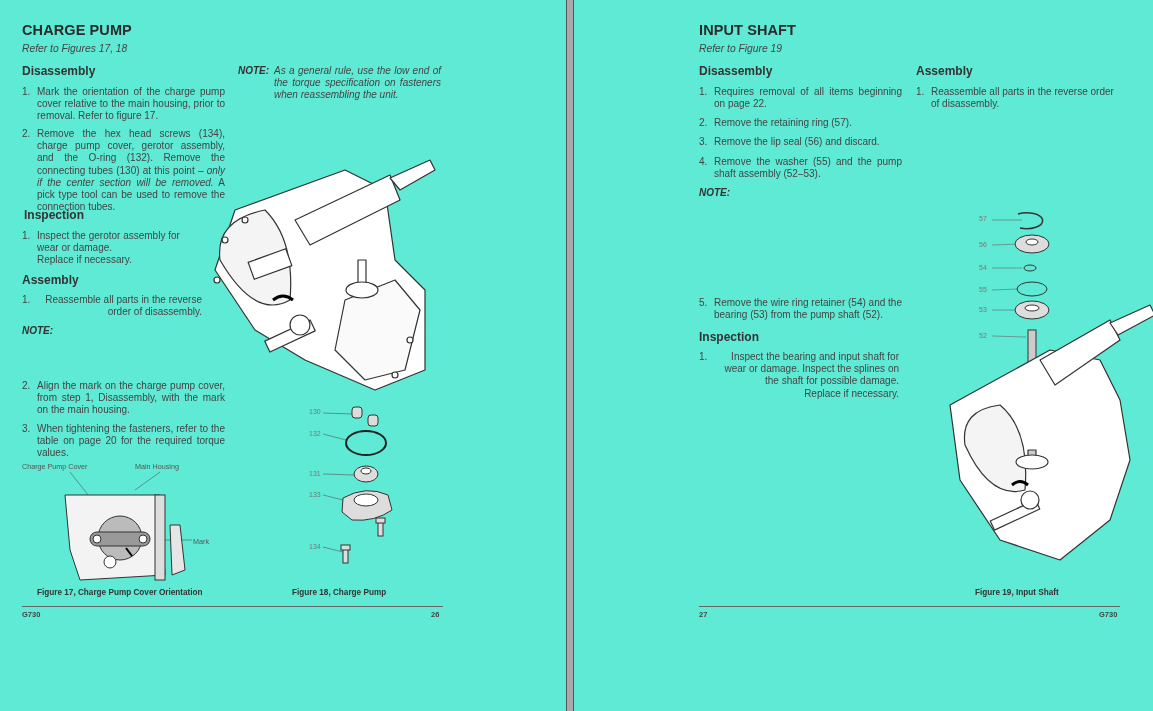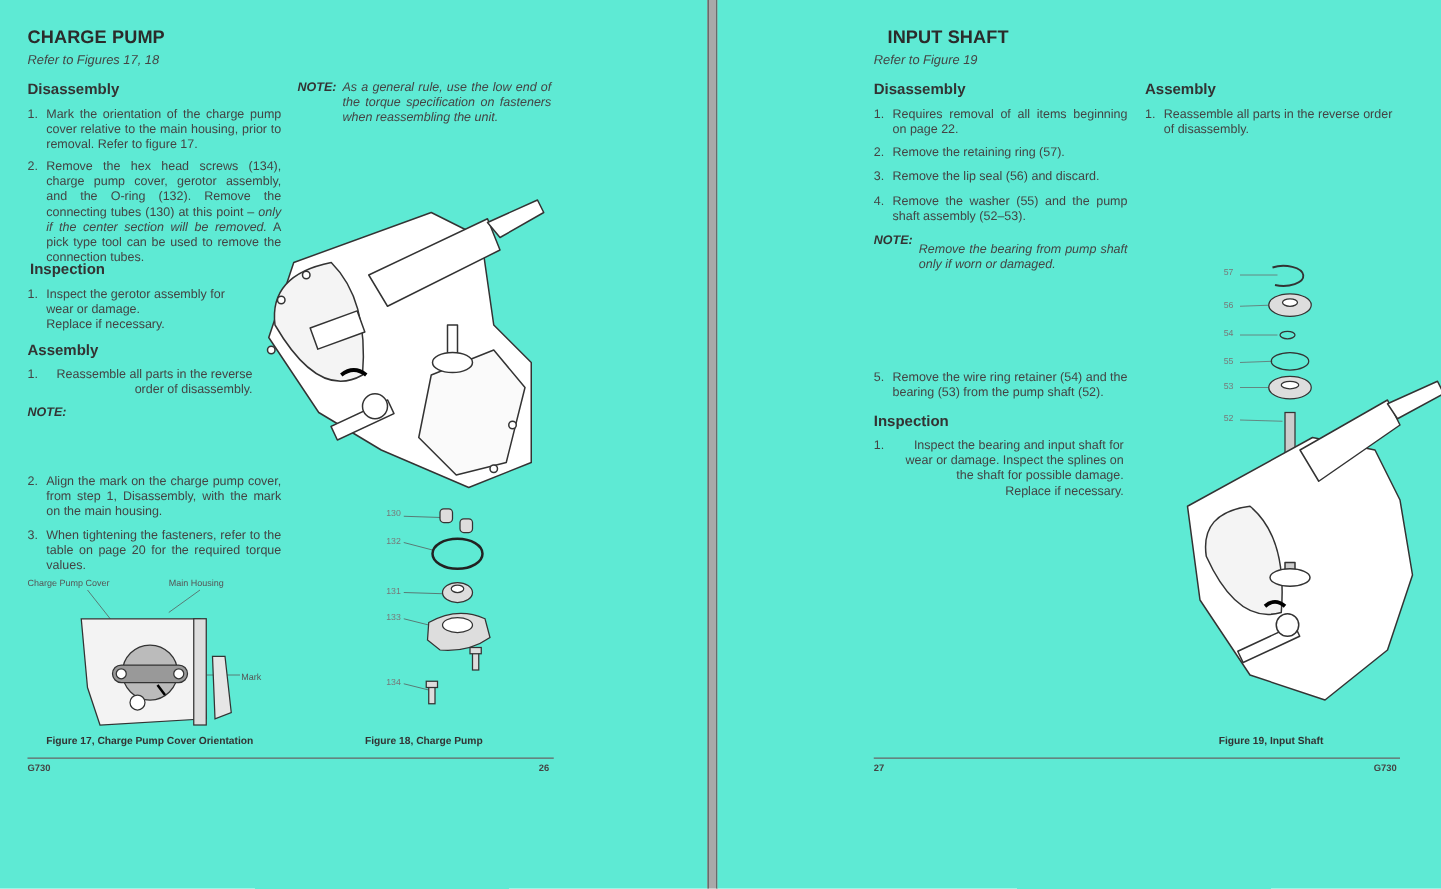--- a/index.html
+++ b/index.html
@@ -155,21 +155,21 @@
   <div class="abs caption" style="left:292px;top:588px;">Figure 18, Charge Pump</div>
 
   <div class="rule" style="left:22px;top:606px;width:421px;"></div>
   <div class="abs footer-txt" style="left:22px;top:610px;">G730</div>
   <div class="abs footer-txt" style="left:431px;top:610px;">26</div>
 </div>
 
 <div class="divider"></div>
 
 <div class="page" id="right-page">
-  <h1 class="abs" style="left:136px;top:22px;">INPUT SHAFT</h1>
+  <h1 class="abs" style="left:125px;top:22px;">INPUT SHAFT</h1>
   <div class="abs refer" style="left:125px;top:43px;">Refer to Figure 19</div>
 
   <h2 class="abs" style="left:125px;top:64px;">Disassembly</h2>
   <div class="abs item" style="left:125px;top:86px;width:203px;">
     <span class="num">1.</span>
     <span class="txt">Requires removal of all items beginning on page 22.</span>
   </div>
   <div class="abs item" style="left:125px;top:117px;width:203px;">
     <span class="num">2.</span>
     <span class="txt">Remove the retaining ring (57).</span>
@@ -178,21 +178,20 @@
     <span class="num">3.</span>
     <span class="txt">Remove the lip seal (56) and discard.</span>
   </div>
   <div class="abs item" style="left:125px;top:156px;width:203px;">
     <span class="num">4.</span>
     <span class="txt">Remove the washer (55) and the pump shaft assembly (52–53).</span>
   </div>
   <div class="abs note" style="left:125px;top:187px;width:203px;">
     <span class="lbl">NOTE:</span>
     <span class="txt">
-      <div style="margin-top:7px;">Remove the bearing from pump shaft only if worn or damaged.</div>
     </span>
   </div>
   <div class="abs item" style="left:125px;top:297px;width:203px;">
     <span class="num">5.</span>
     <span class="txt">Remove the wire ring retainer (54) and the bearing (53) from the pump shaft (52).</span>
   </div>
 
   <h2 class="abs" style="left:125px;top:330px;">Inspection</h2>
   <div class="abs item" style="left:125px;top:351px;width:200px;">
     <span class="num">1.</span>

